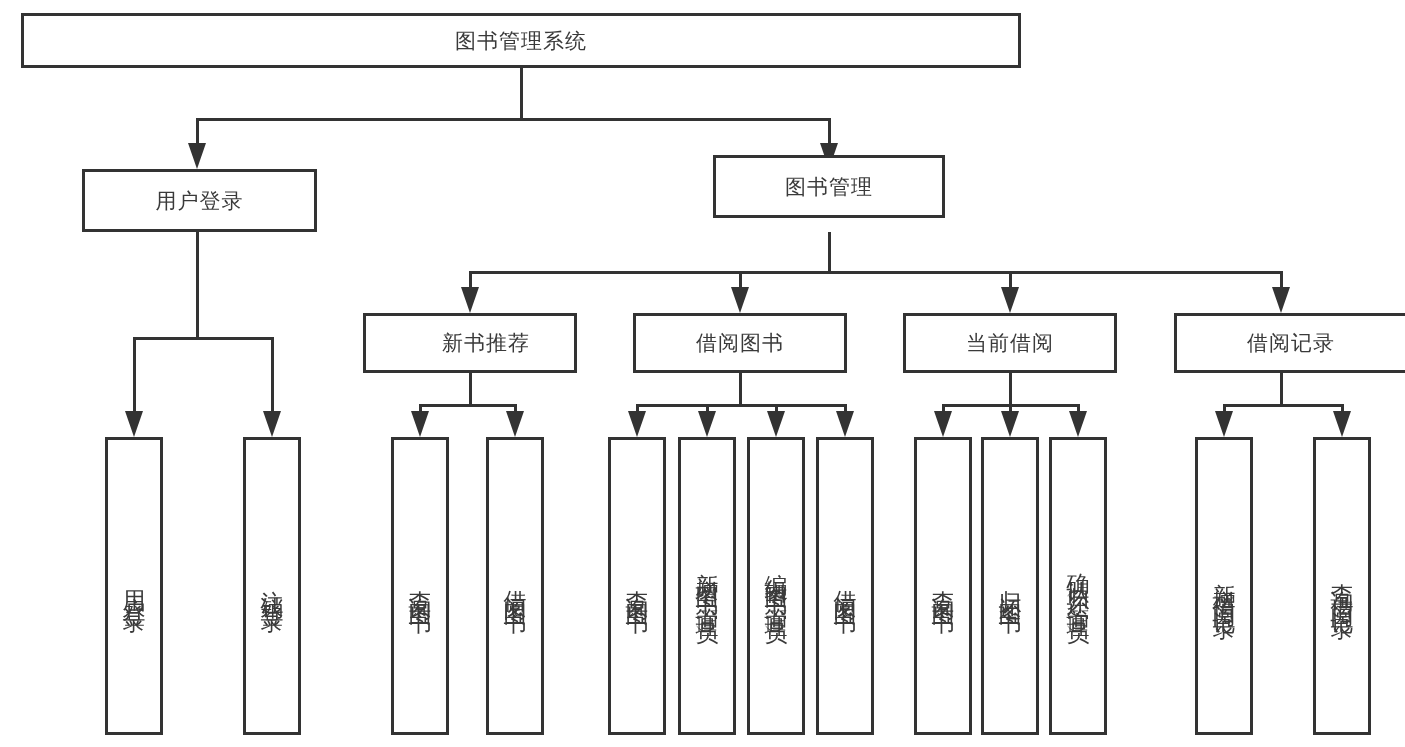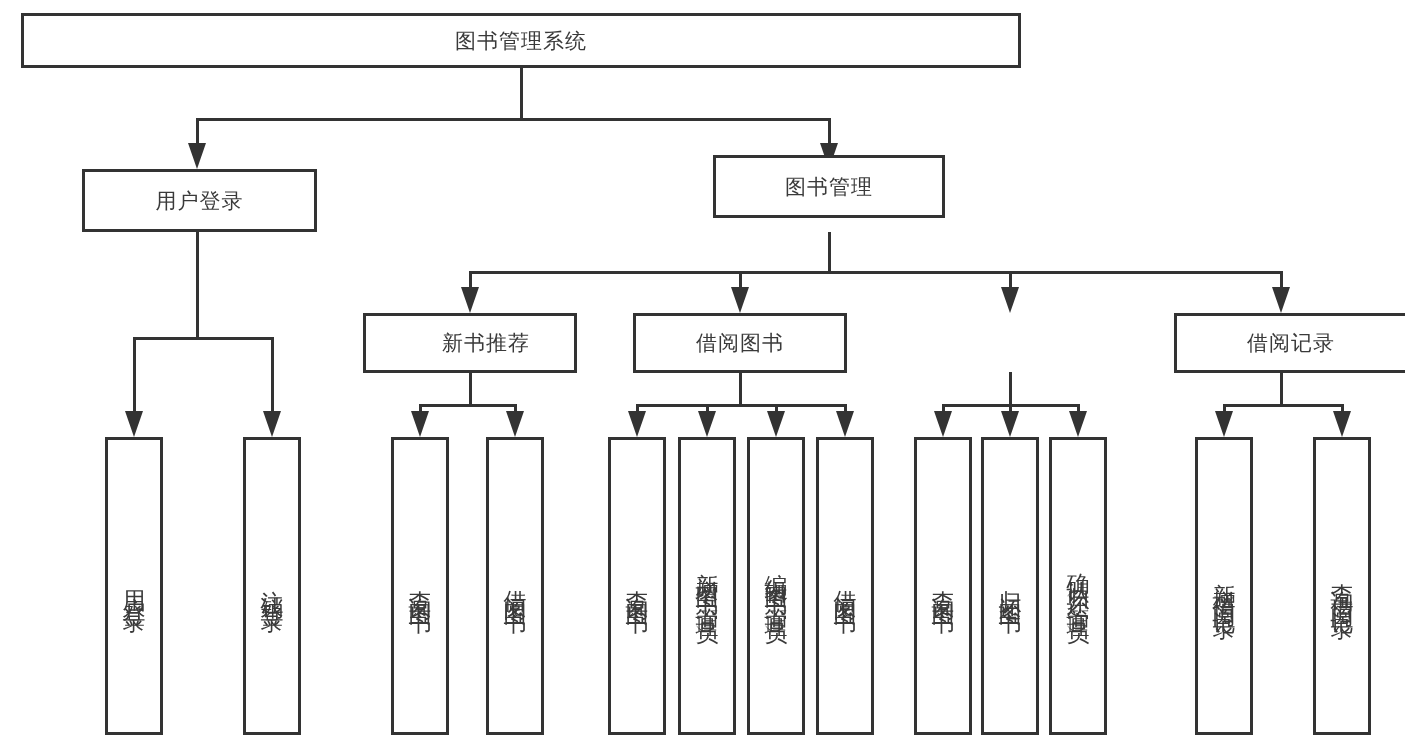--- a/index.html
+++ b/index.html
@@ -97,20 +97,23 @@
   <div class="arrow" style="left:1001px; top:287px;"></div>
   <div class="vline" style="left:1280px; top:271px; height:24px;"></div>
   <div class="arrow" style="left:1272px; top:287px;"></div>
 
   <div class="hbox" style="left:363px; top:313px; width:214px; height:60px;padding-left:32px;">
     <span>新书推荐</span>
   </div>
   <div class="hbox" style="left:633px; top:313px; width:214px; height:60px;">
     <span>借阅图书</span>
   </div>
+  <div class="hbox" style="left:903px; top:313px; width:214px; height:60px;">
+    <span>当前借阅</span>
+  </div>
   <div class="hbox" style="left:1174px; top:313px; width:234px; height:60px;">
     <span>借阅记录</span>
   </div>
 
   <div class="vline" style="left:469px; top:372px; height:35px;"></div>
   <div class="hline" style="left:419px; top:404px; width:98px;"></div>
   <div class="vline" style="left:419px; top:404px; height:12px;"></div>
   <div class="arrow" style="left:411px; top:411px;"></div>
   <div class="vline" style="left:514px; top:404px; height:12px;"></div>
   <div class="arrow" style="left:506px; top:411px;"></div>

